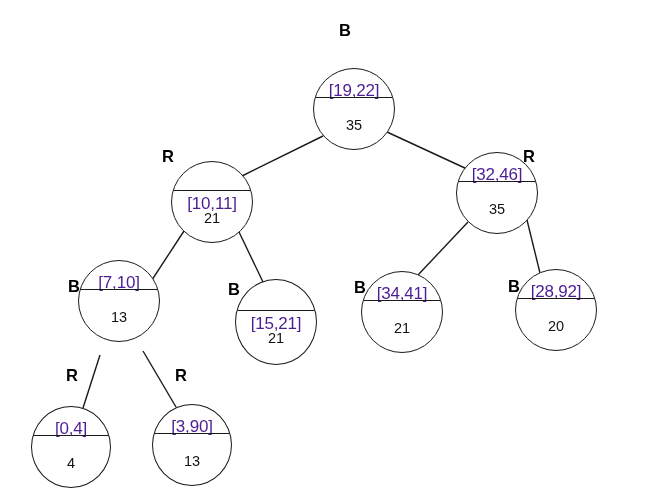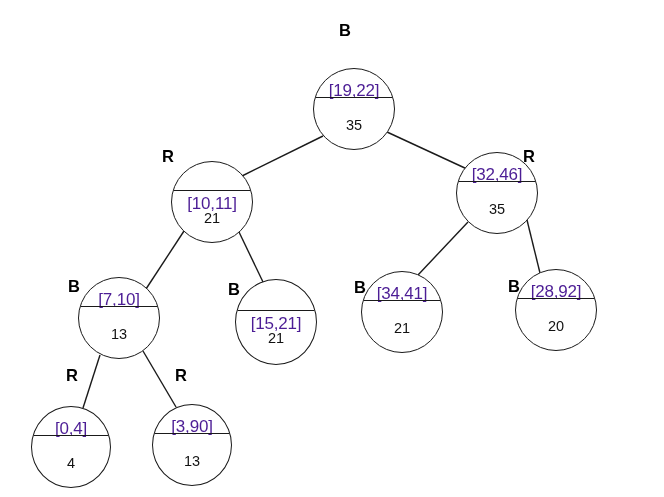--- a/index.html
+++ b/index.html
@@ -92,21 +92,21 @@
         <div class="node-divider" style="top: 28px;"></div>
         <div class="node-max" style="top: 48px;">21</div>
       </div>
       <div class="color-label" style="left: 162px; top: 148px;">R</div>
       <div class="node" style="left: 456px; top: 152px; width: 82px; height: 82px;">
         <div class="node-interval" style="top: 12px;">[32,46]</div>
         <div class="node-divider" style="top: 28px;"></div>
         <div class="node-max" style="top: 48px;">35</div>
       </div>
       <div class="color-label" style="left: 523px; top: 148px;">R</div>
-      <div class="node" style="left: 78px; top: 277px; width: 82px; height: 82px;">
+      <div class="node" style="left: 78px; top: 260px; width: 82px; height: 82px;">
         <div class="node-interval" style="top: 12px;">[7,10]</div>
         <div class="node-divider" style="top: 28px;"></div>
         <div class="node-max" style="top: 48px;">13</div>
       </div>
       <div class="color-label" style="left: 68px; top: 278px;">B</div>
       <div class="node" style="left: 235px; top: 279px; width: 82px; height: 86px;">
         <div class="node-interval" style="top: 14px; margin-top: 20px;">[15,21]</div>
         <div class="node-divider" style="top: 30px;"></div>
         <div class="node-max" style="top: 50px;">21</div>
       </div>

